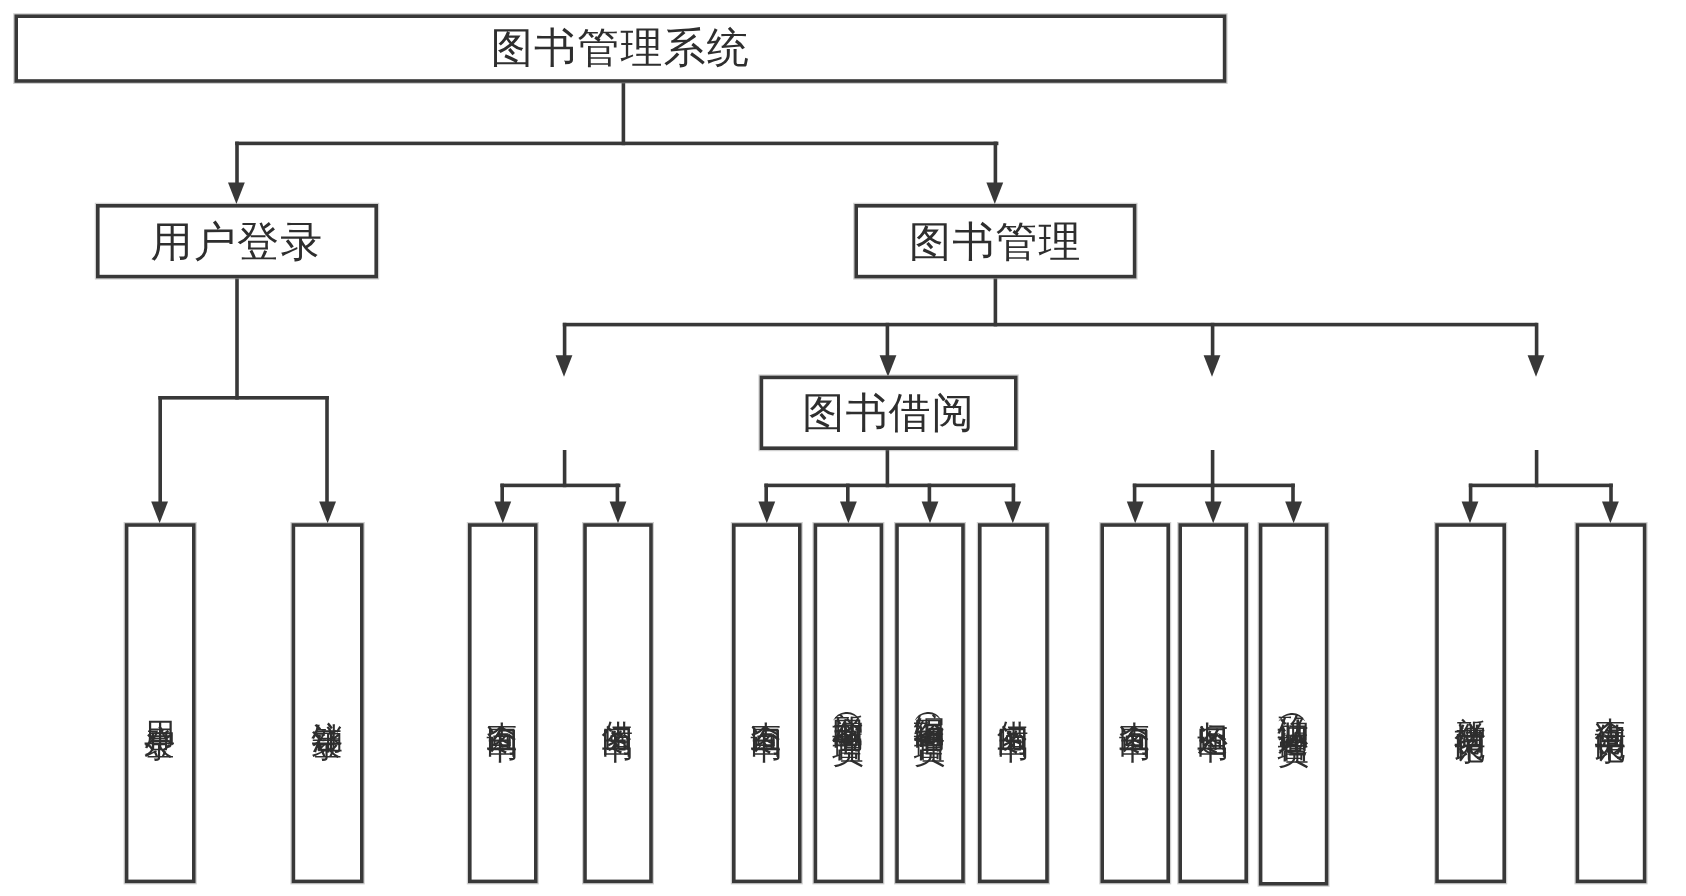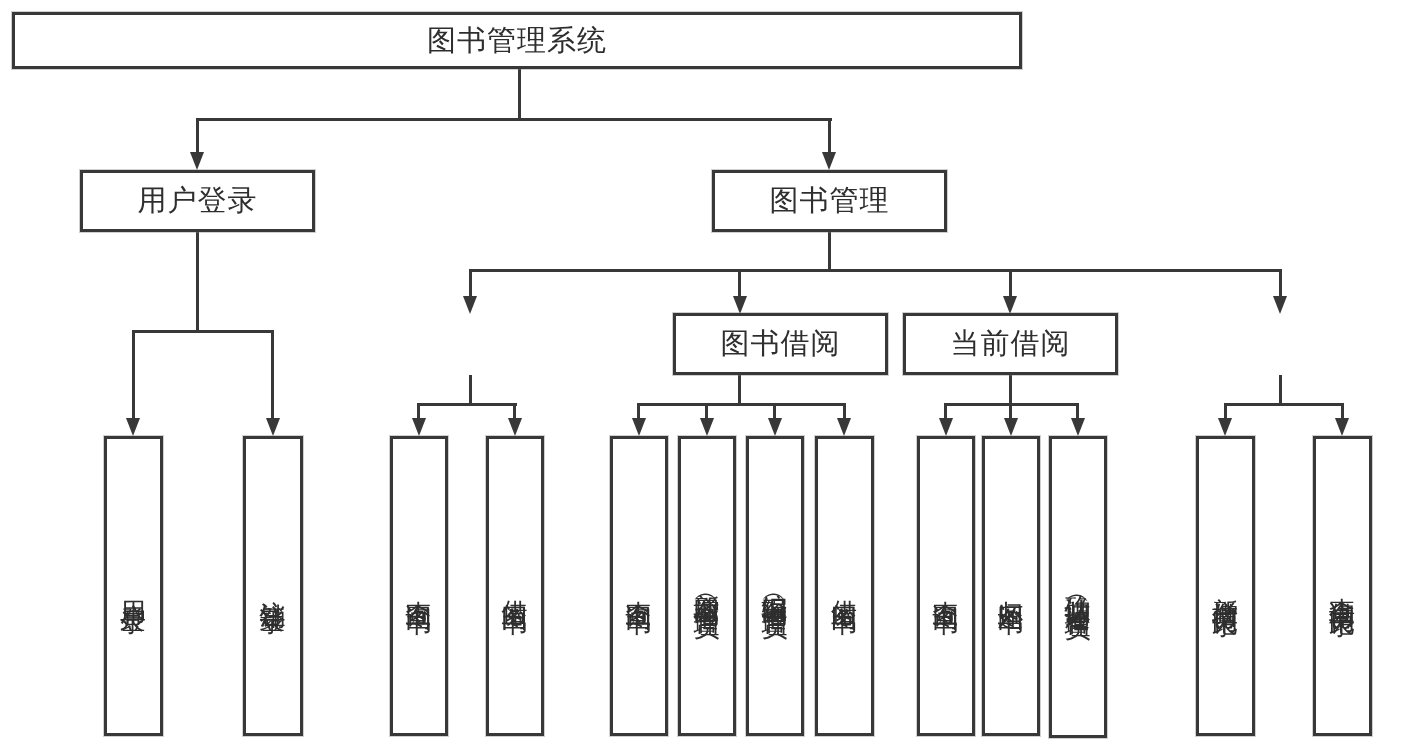--- a/index.html
+++ b/index.html
@@ -18,21 +18,21 @@
     border: 3px solid #383838;
     box-sizing: border-box;
     display: flex;
     align-items: center;
     justify-content: center;
     color: #2e2e2e;
     box-shadow: 0 0 0 1px rgba(120,120,120,0.35);
     z-index: 2;
   }
   .hlabel {
-    font-size: 29px;
+    font-size: 35px;
     letter-spacing: 1px;
     white-space: nowrap;
     font-family: Liberation Mono, monospace;
   }
   .vtext {
     writing-mode: vertical-rl;
     text-orientation: mixed;
     font-size: 26px;
     letter-spacing: 3px;
     line-height: 1;
@@ -68,25 +68,22 @@
     <span class="hlabel">图书管理系统</span>
   </div>
 
   <div class="box" style="left:80px; top:170px; width:235px; height:62px;">
     <span class="hlabel">用户登录</span>
   </div>
   <div class="box" style="left:712px; top:170px; width:235px; height:62px;text-align:center;">
     <span class="hlabel">图书管理</span>
   </div>
 
-  <div class="box" style="left:633px; top:313px; width:215px; height:62px;margin-left:40px;">
+  <div class="box" style="left:633px; top:313px; width:215px; height:62px;">
     <span class="hlabel">图书借阅</span>
-  </div>
-  <div class="box" style="left:903px; top:313px; width:215px; height:62px;">
-    <span class="hlabel">当前借阅</span>
   </div>
 
   <div class="box" style="left:104px; top:436px; width:59px; height:300px;">
     <span class="vtext">用户登录</span>
   </div>
   <div class="box" style="left:243px; top:436px; width:60px; height:300px;">
     <span class="vtext">注销登录</span>
   </div>
 
   <div class="box" style="left:390px; top:436px; width:58px; height:300px;">

